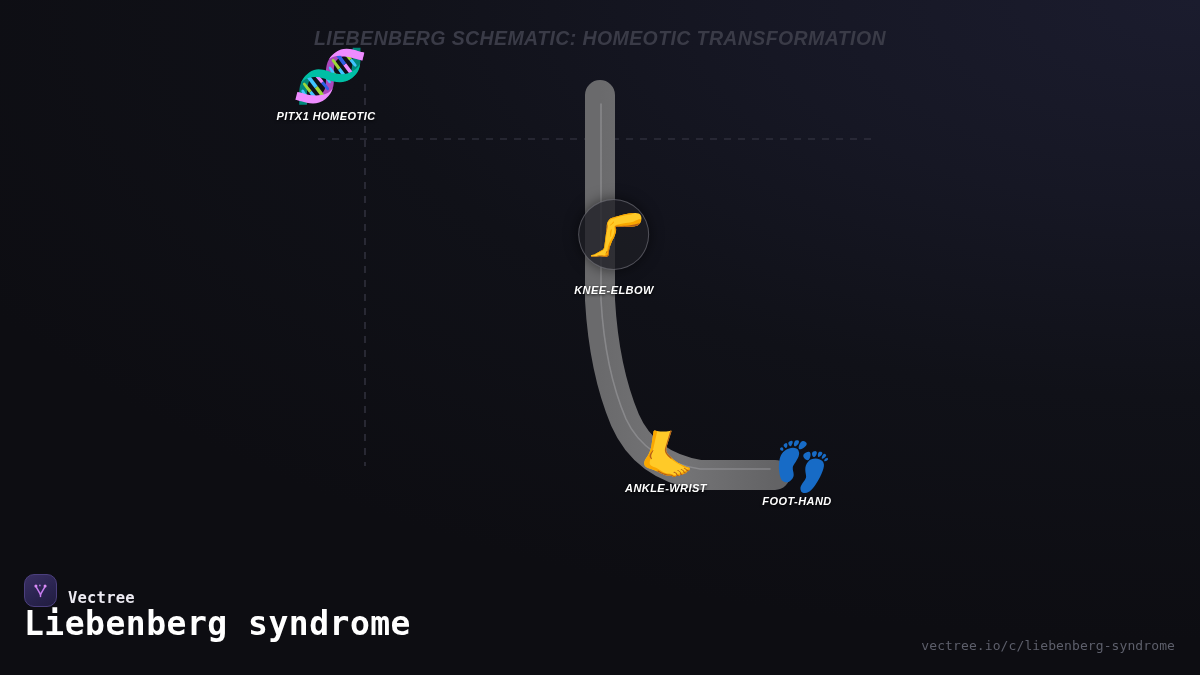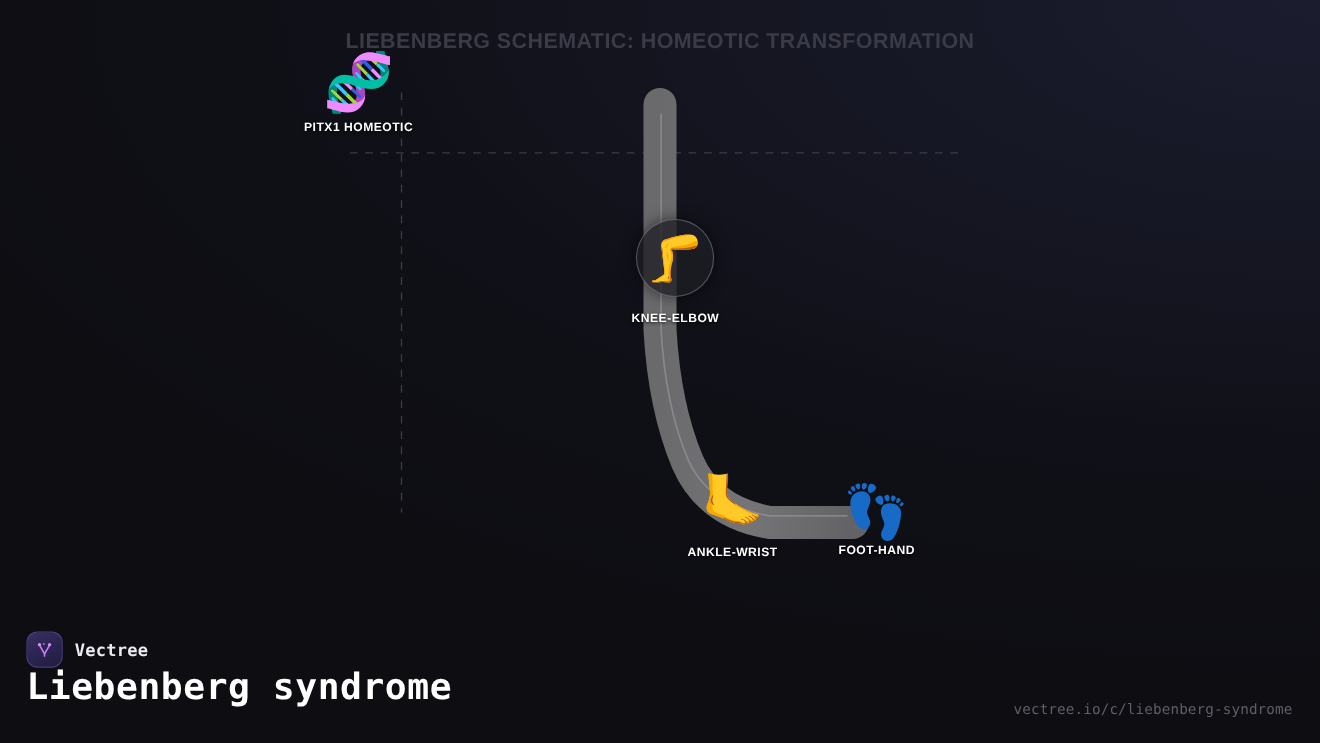--- a/index.html
+++ b/index.html
@@ -14,21 +14,21 @@
     width:1200px; height:675px;
     background:
       radial-gradient(115% 95% at 100% 0%, #1b1c2e 0%, #161724 32%, #101118 62%, #0d0d12 100%),
       #0e0e13;
     overflow:hidden;
   }
 
   
   #diagram {
     position:absolute; left:0; top:0;
-    width:1200px; height:560px;
+    width:1200px; height:560px;font-style:italic;
   }
   #diagram svg { position:absolute; left:0; top:0; }
 
   
   .schematic-title {
     position:absolute;
     top:27px; left:0; width:1200px;
     text-align:center;
     font-size:19.5px;
     font-weight:700;
@@ -74,38 +74,38 @@
     background:rgba(30,30,36,.78);
     border:1.5px solid rgba(150,150,160,.45);
     font-size:42px;
     box-shadow:0 0 14px rgba(0,0,0,.55);
   }
   #node-knee .caption { margin-top:14px; }
 
   
   #node-ankle { left:666px; top:432px; }
   #node-ankle .glyph { font-size:46px; }
-  #node-ankle .caption { margin-top:18px; }
+  #node-ankle .caption { margin-top:4px; }
 
   
   #node-foothand { left:797px; top:443px; }
   #node-foothand .glyph { font-size:48px; }
   #node-foothand .caption { margin-top:4px; }
 
   
   #footer {
     position:absolute;
     left:0; bottom:0;
     width:1200px; height:120px;
   }
   #brand-row {
     position:absolute;
     left:24px; top:19px;
     display:flex;
-    align-items:center;
+    align-items:flex-end;
     gap:11px;
   }
   #brand-logo {
     width:33px; height:33px;
     border-radius:10px;
     background:linear-gradient(150deg,#3a2f63 0%,#2a2450 55%,#211d3f 100%);
     border:1px solid #4b3f7e;
     display:flex; align-items:center; justify-content:center;
     flex:0 0 auto;
   }

